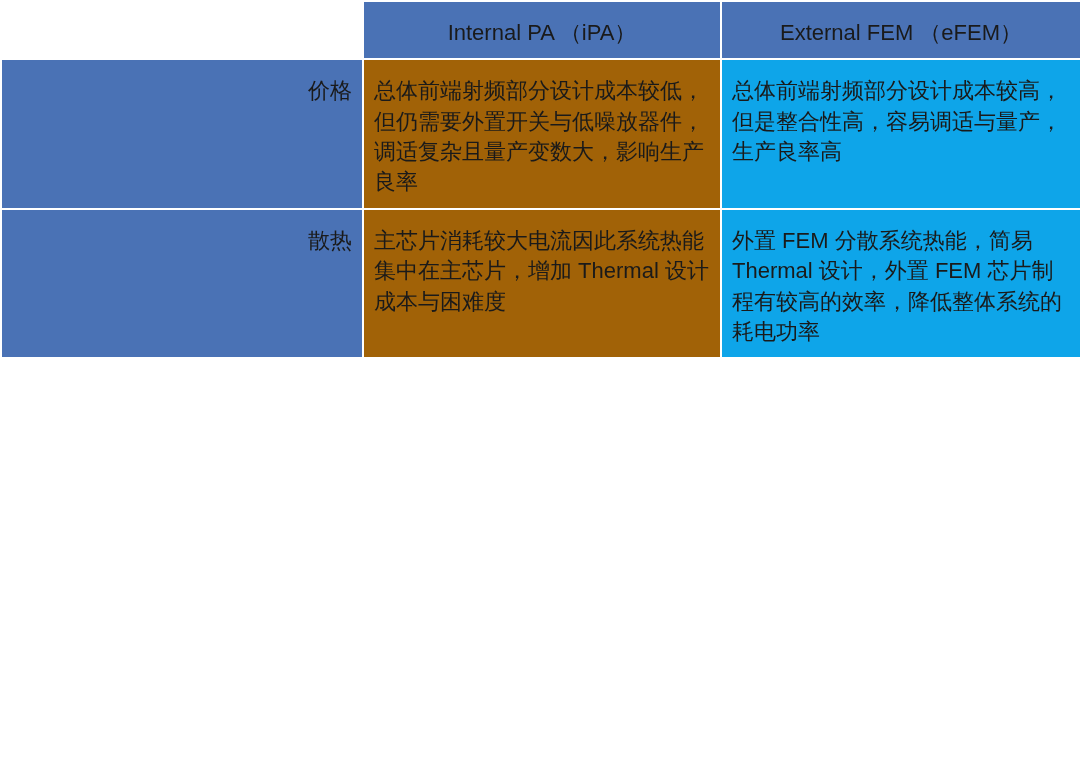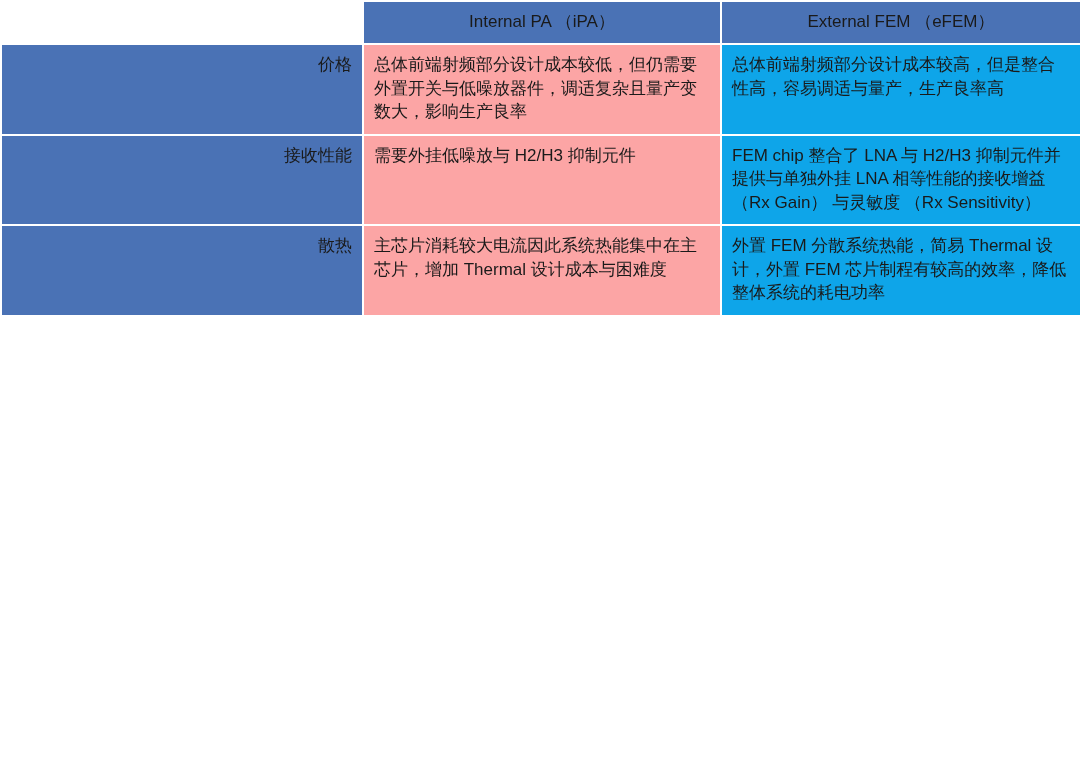--- a/index.html
+++ b/index.html
@@ -12,24 +12,24 @@
     height: 776px;
     font-family: "Liberation Sans", sans-serif;
   }
   #comparison-table {
     width: 1080px;
     border-collapse: collapse;
     table-layout: fixed;
   }
   #comparison-table td, #comparison-table th {
     vertical-align: top;
-    padding: 8px 10px 10px 10px;
+    padding: 16px 10px 10px 10px;
     border: 2px solid #ffffff;
     font-weight: normal;
-    font-size: 17px;
+    font-size: 22px;
     line-height: 1.38;
     color: #1a1a1a;
   }
   
   .hdr-blank {
     background: #ffffff;
     border-left: none;
     border-top: none;
   }
   .hdr-cell {
@@ -44,21 +44,21 @@
   
   .row-label {
     background: #4a72b5;
     color: #ffffff;
     text-align: right;
     vertical-align: middle;
     font-size: 22px;
   }
   
   .cell-a {
-    background: #fca5a5;
+    background: #a16207;
     margin-left: 13px;
   }
   .cell-b {
     background: #0ea5e9;
   }
   col.c1 { width: 362px; }
   col.c2 { width: 358px; }
   col.c3 { width: 360px; }
 </style>
 </head>
@@ -77,23 +77,18 @@
       <th class="hdr-cell">External FEM （eFEM）</th>
     </tr>
   </thead>
   <tbody>
     <tr>
       <td class="row-label">价格</td>
       <td class="cell-a">总体前端射频部分设计成本较低，但仍需要外置开关与低噪放器件，调适复杂且量产变数大，影响生产良率</td>
       <td class="cell-b">总体前端射频部分设计成本较高，但是整合性高，容易调适与量产，生产良率高</td>
     </tr>
     <tr>
-      <td class="row-label">接收性能</td>
-      <td class="cell-a">需要外挂低噪放与 H2/H3 抑制元件</td>
-      <td class="cell-b">FEM chip 整合了 LNA 与 H2/H3 抑制元件并提供与单独外挂 LNA 相等性能的接收增益 （Rx Gain） 与灵敏度 （Rx Sensitivity）</td>
-    </tr>
-    <tr>
       <td class="row-label">散热</td>
       <td class="cell-a">主芯片消耗较大电流因此系统热能集中在主芯片，增加 Thermal 设计成本与困难度</td>
       <td class="cell-b">外置 FEM 分散系统热能，简易 Thermal 设计，外置 FEM 芯片制程有较高的效率，降低整体系统的耗电功率</td>
     </tr>
   </tbody>
 </table>
 
 </body></html>

